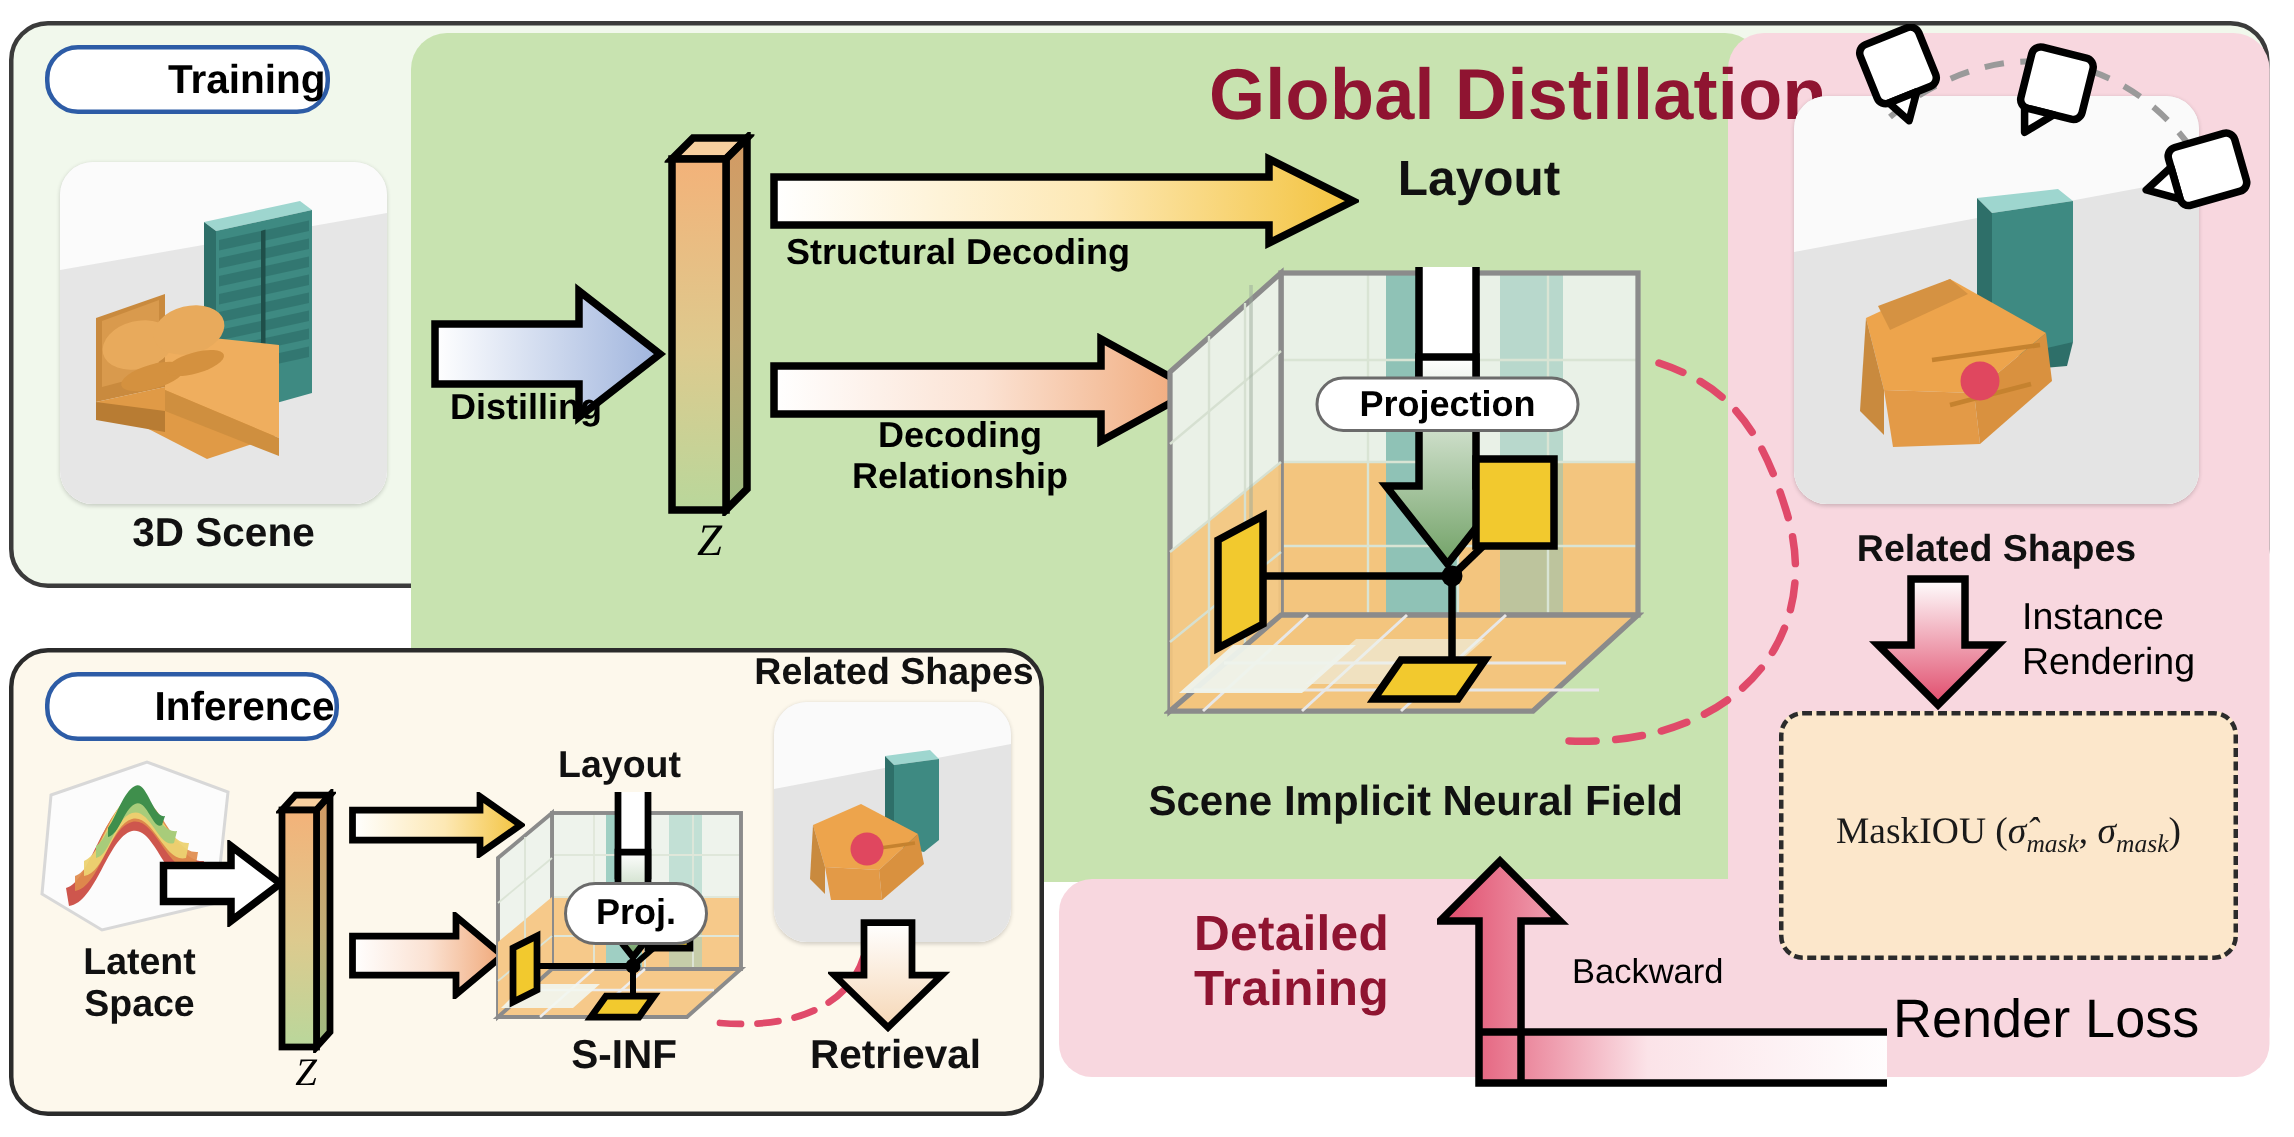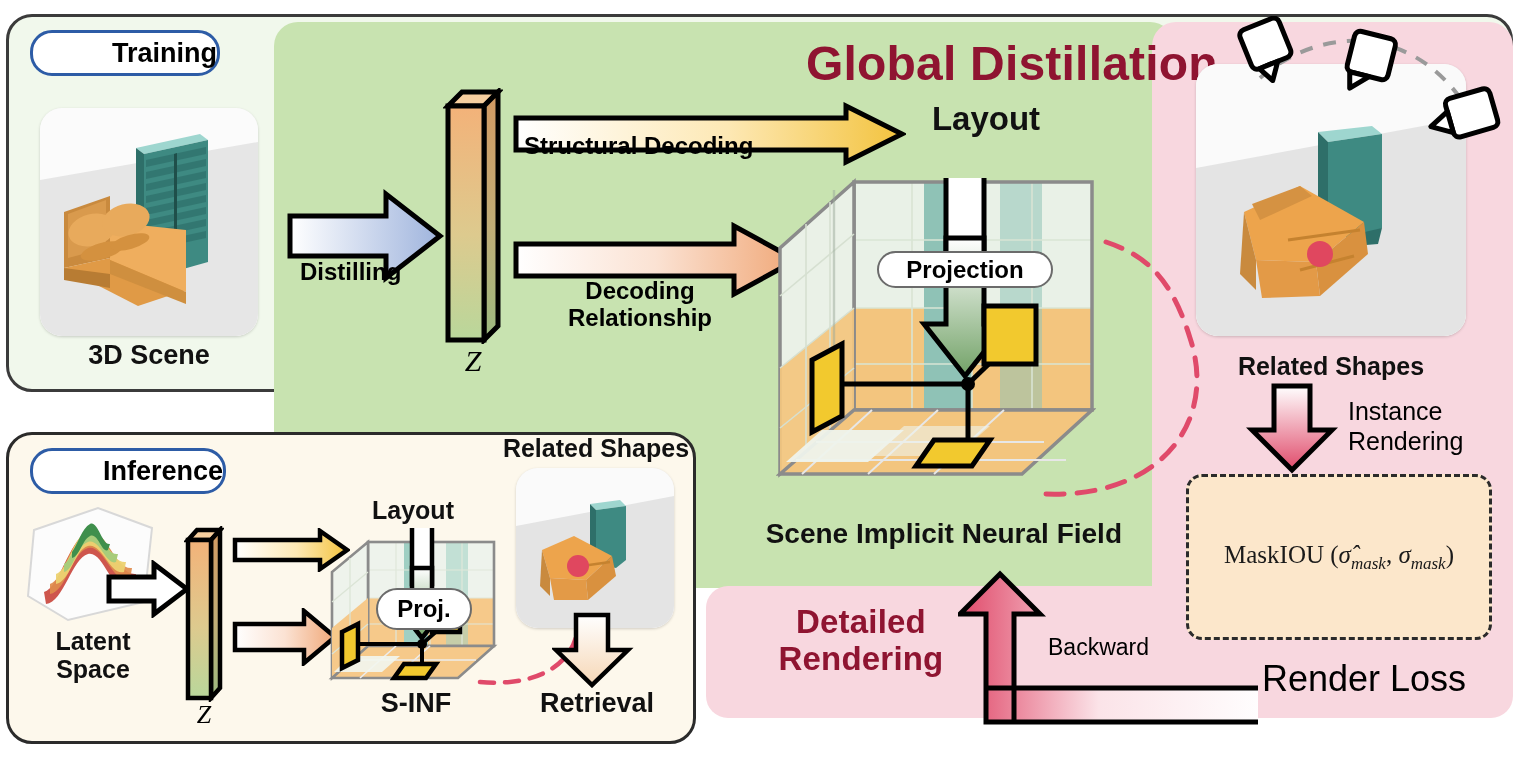--- a/index.html
+++ b/index.html
@@ -94,21 +94,21 @@
 
 <div class="abs badge" id="badge-training">
   <span>Training</span>
 </div>
 <div class="abs badge" id="badge-inference">
   <span>Inference</span>
 </div>
 
 <div class="abs sec-title" id="title-global">Global Distillation</div>
 <div class="abs sec-title" id="title-detail">
-  <div>Detailed Rendering</div>
+  <div>Detailed Training</div>
 </div>
 
 <div class="abs thumb" style="left:40px;top:108px;width:218px;height:228px;">
   <svg width="218" height="228" viewBox="0 0 218 228">
     <rect x="0" y="0" width="218" height="228" fill="#fbfbfb"></rect>
     <path d="M0 72 L218 34 L218 228 L0 228 Z" fill="#e6e6e6"></path>
 
     <g>
       <path d="M96 40 L160 26 L168 32 L104 46 Z" fill="#9ed6cf"></path>
       <path d="M96 40 L104 46 L104 172 L96 166 Z" fill="#2e6f69"></path>
@@ -181,21 +181,21 @@
     <defs>
       <linearGradient id="gStruct" x1="0" y1="0" x2="1" y2="0">
         <stop offset="0" stop-color="#ffffff"></stop>
           <stop offset=".55" stop-color="#fde8b4"></stop>
         <stop offset="1" stop-color="#f3c33e"></stop>
       </linearGradient>
     </defs>
     <path d="M4 16 L334 16 L334 4 L390 32 L334 60 L334 48 L4 48 Z" fill="url(#gStruct)" stroke="#000" stroke-width="5" stroke-linejoin="miter"></path>
   </svg>
 </div>
-<div class="abs lbl" style="left:524px;top:132px;font-size:24px;">Structural Decoding</div>
+<div class="abs lbl" style="left:524px;top:155px;font-size:24px;">Structural Decoding</div>
 
 <div class="abs" style="left:512px;top:222px;">
   <svg width="288" height="76" viewBox="0 0 288 76">
     <defs>
       <linearGradient id="gRel" x1="0" y1="0" x2="1" y2="0">
         <stop offset="0" stop-color="#ffffff"></stop>
           <stop offset=".5" stop-color="#fbe2d3"></stop>
         <stop offset="1" stop-color="#f0a878"></stop>
       </linearGradient>
     </defs>

